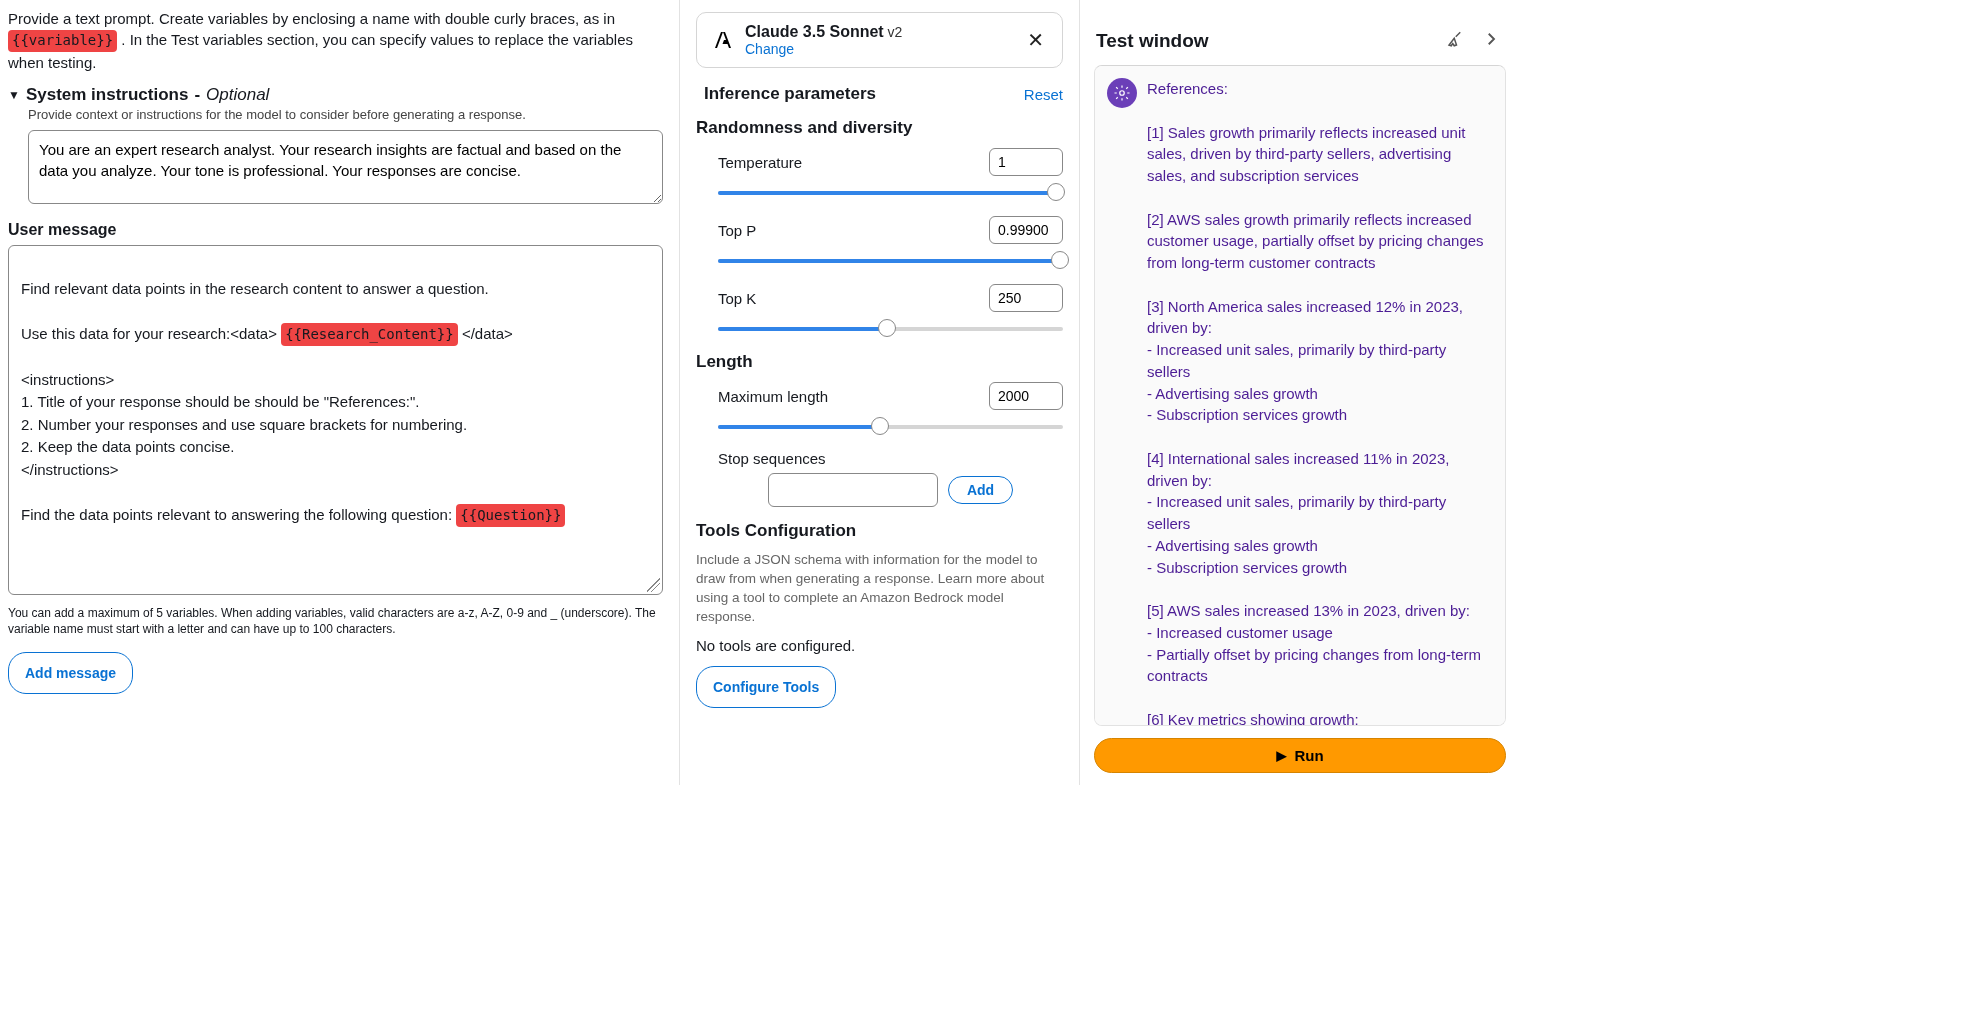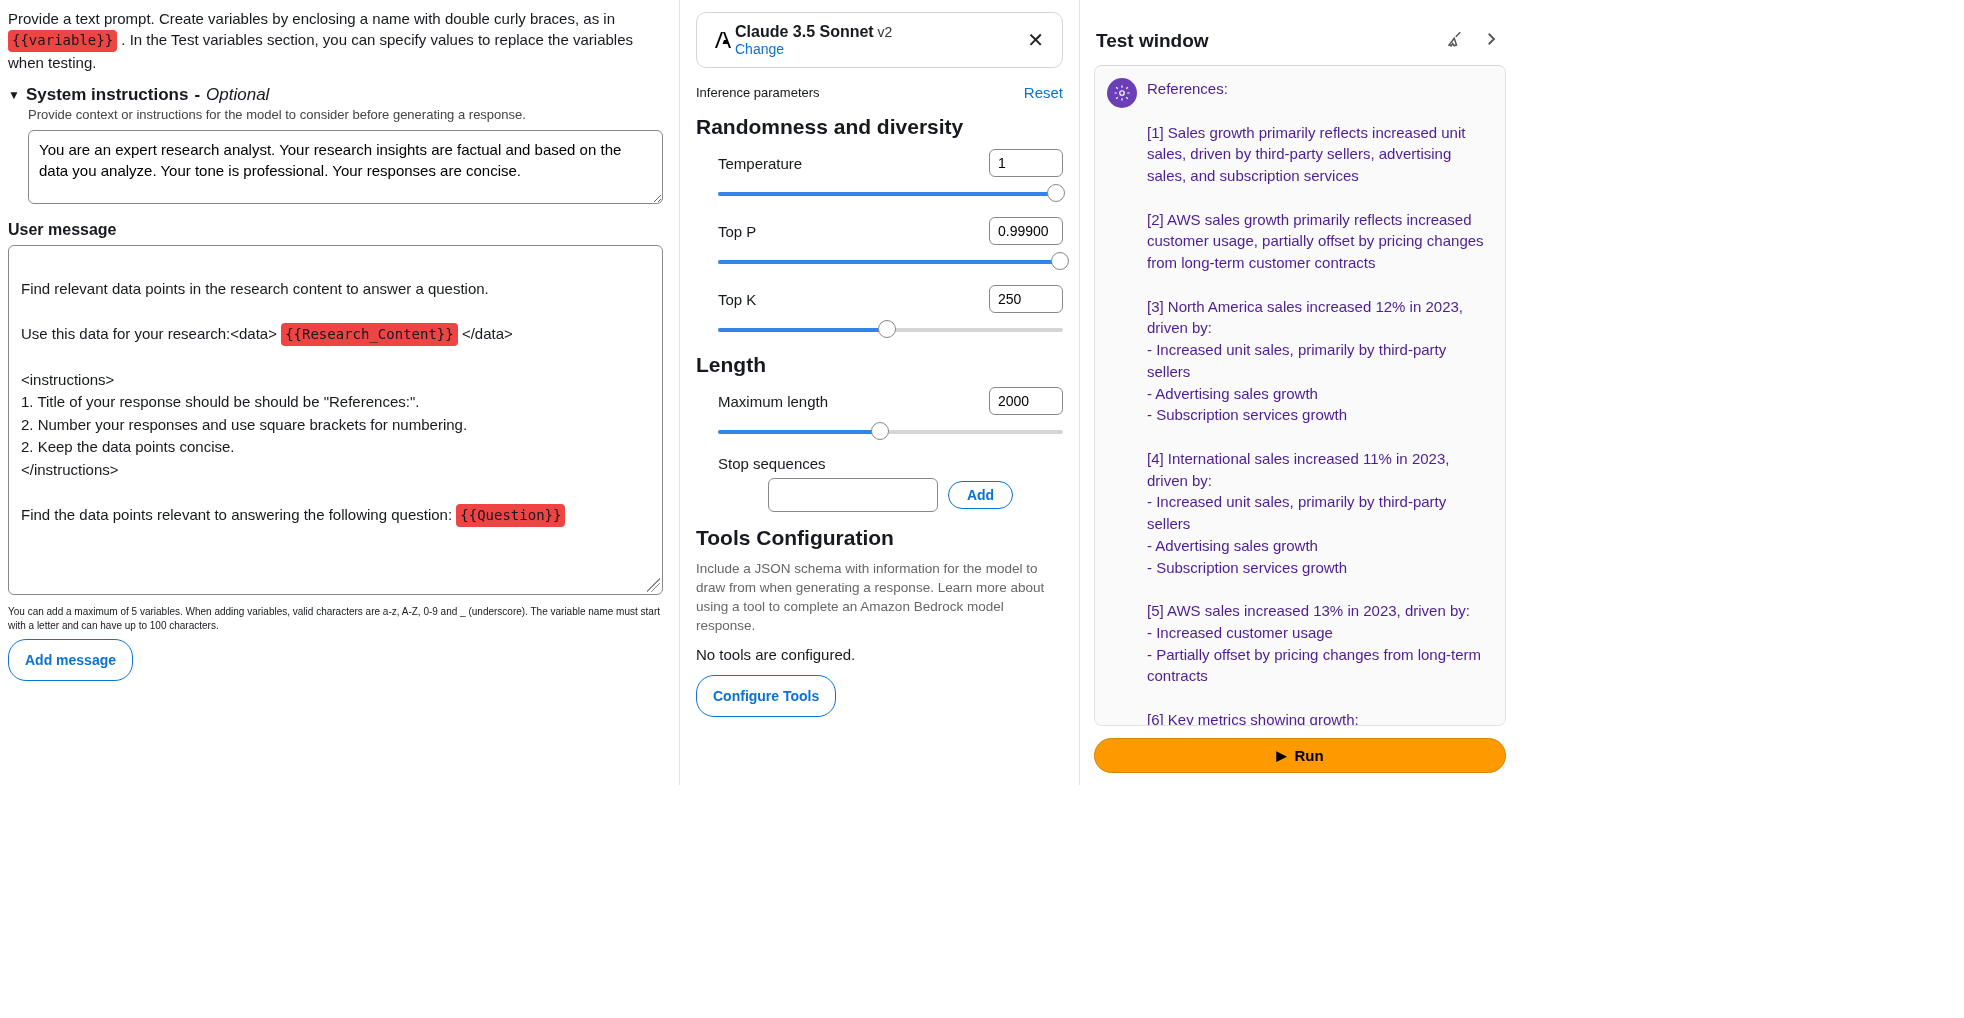--- a/index.html
+++ b/index.html
@@ -68,57 +68,58 @@
   position: absolute;
   right: 2px;
   bottom: 2px;
   width: 14px;
   height: 14px;
   background:
     linear-gradient(135deg, transparent 50%, #888 50%, #888 55%, transparent 55%,
                     transparent 65%, #888 65%, #888 70%, transparent 70%);
   cursor: nwse-resize;
 }
-.helper { font-size: 10px; line-height: 1.4; margin-top: 10px; margin-bottom: 6px; }
+.helper { font-size: 12px; line-height: 1.4; margin-top: 10px; margin-bottom: 14px; }
 .btn-outline {
   border: 1.5px solid #0972d3;
   color: #0972d3;
   background: #fff;
   border-radius: 18px;
   padding: 12px 16px;
   font-size: 14px;
   font-weight: 600;
   cursor: pointer;
 }
 
 
 .model-card {
   border: 1px solid #d5d5d5;
   border-radius: 10px;
   padding: 10px 14px;
   display: flex;
   align-items: center;
+  gap: 10px;
   margin-bottom: 16px;
 }
 .model-logo {
   width: 24px;
   height: 24px;
   flex-shrink: 0;
 }
 .model-info { flex: 1; }
 .model-name { font-size: 16px; font-weight: 700; }
 .model-ver { font-size: 14px; font-weight: 400; color: #333; }
 .model-change { color: #0972d3; font-size: 14px; font-weight: 500; cursor: pointer; }
 .close-x { font-size: 20px; cursor: pointer; padding: 0 4px; color: #222; }
 
 .mid-header { display: flex; justify-content: space-between; align-items: center; margin-bottom: 10px; }
-.mid-title { font-size: 13px; font-weight: 400; }
+.mid-title { font-size: 17px; font-weight: 700; margin-left: 8px; }
 .reset-link { color: #0972d3; font-size: 15px; font-weight: 500; cursor: pointer; text-align: right; }
 
-.group-title { font-size: 21px; font-weight: 700; margin: 14px 0 10px; }
+.group-title { font-size: 17px; font-weight: 700; margin: 14px 0 10px; }
 
 .param-row { display: flex; justify-content: space-between; align-items: center; margin-bottom: 6px; margin-left: 22px; }
 .param-label { font-size: 15px; }
 .num-input {
   width: 74px;
   border: 1px solid #888;
   border-radius: 6px;
   padding: 5px 8px;
   font-size: 14px;
   text-align: left;

